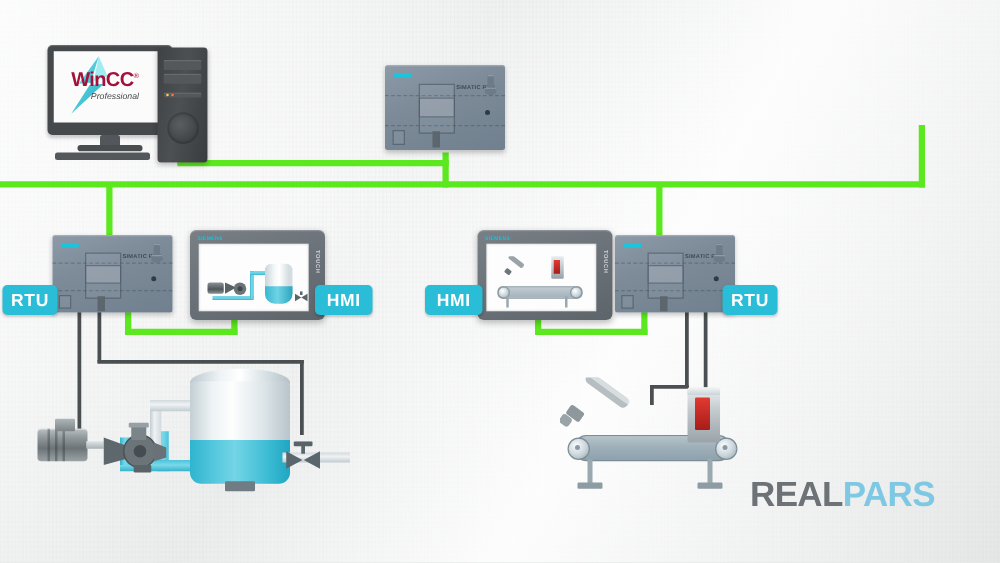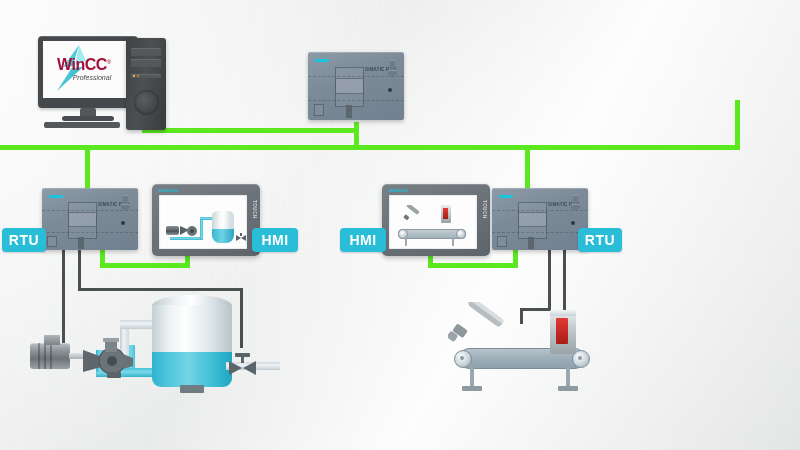--- a/index.html
+++ b/index.html
@@ -354,14 +354,17 @@
     <rect x="6" y="24" width="13" height="9" rx="2" transform="rotate(36 12 28)" fill="#8e979c"></rect>
     <rect x="0" y="30" width="9" height="8" rx="2.5" transform="rotate(36 4 34)" fill="#9aa3a8"></rect>
   </svg>
 
   <div style="position:absolute;left:550px;top:310px;width:26px;height:44px;">
     <div class="photo-body" style="left:0;top:0;width:26px;height:44px;"></div>
     <div class="photo-lens" style="left:6px;top:8px;width:12px;height:26px;"></div>
     <div style="position:absolute;left:0;top:0;width:26px;height:6px;border-radius:2px 2px 0 0;background:linear-gradient(180deg,#f2f5f6 0%,#cbd3d7 100%);"></div>
   </div>
 
+  <div style="position:absolute;left:600px;top:380px;font-size:28px;letter-spacing:-1px;">
+    <span class="rp rp-a" style="position:static;">REAL</span><span class="rp rp-b" style="position:static;">PARS</span>
+  </div>
 
 </div>
 
 </body></html>

